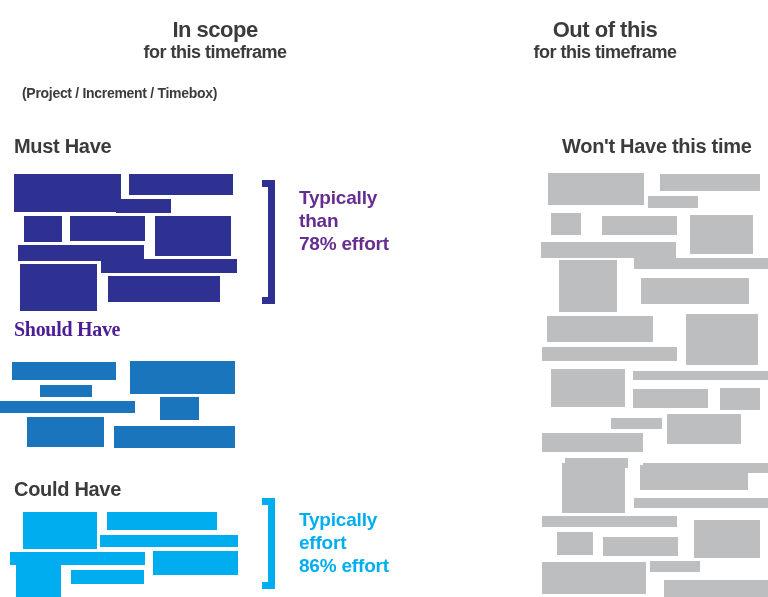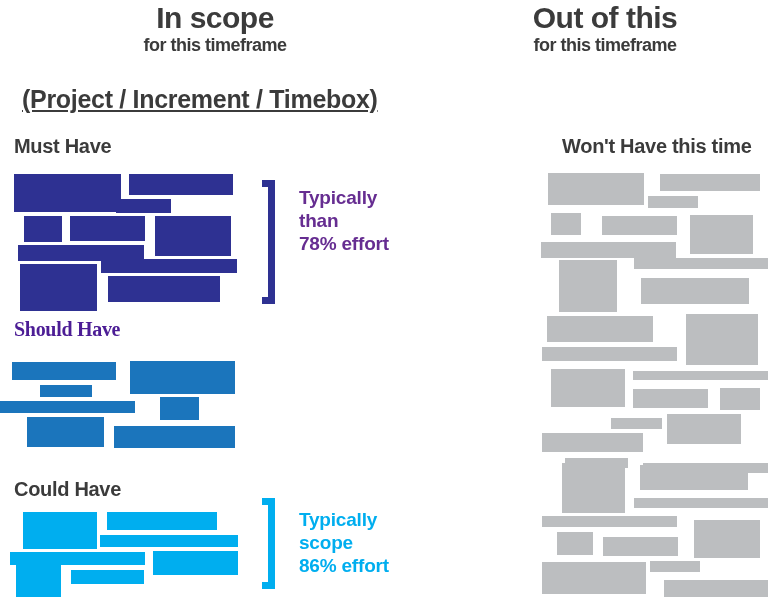--- a/index.html
+++ b/index.html
@@ -15,30 +15,30 @@
 
   
   .col-head{
     position:absolute;
     text-align:center;
     color:#3b3b3b;
     line-height:1.06;
     font-weight:700;
     letter-spacing:-0.5px;
   }
-  .col-head .big{display:block;font-size:30px;}
+  .col-head .big{display:block;font-size:22px;margin-top:16px;}
   .col-head .sub{display:block;font-size:18px;margin-top:2px;}
 
   #head-inscope{left:40px;top:2px;width:350px;}
   #head-outscope{left:455px;top:2px;width:300px;}
 
   #scope-note{
     position:absolute;left:22px;top:85px;
-    font-size:25px;font-weight:700;color:#3b3b3b;
-    letter-spacing:-0.3px;white-space:nowrap;text-decoration:underline;
+    font-size:14px;font-weight:700;color:#3b3b3b;
+    letter-spacing:-0.3px;white-space:nowrap;
   }
 
   .cat-label{
     position:absolute;
     font-size:20px;font-weight:700;color:#3b3b3b;
     letter-spacing:-0.3px;white-space:nowrap;
   }
   #lbl-must{left:14px;top:135px;text-align:right;}
   #lbl-should{left:14px;top:318px;}
   #lbl-could{left:14px;top:478px;}
@@ -163,17 +163,17 @@
   </div>
 
   <div class="bracket" id="bracket-could" style="left:262px;top:498px;height:91px;width:13px;">
     <div class="top" style="background: rgb(0, 174, 239);"></div>
     <div class="vert" style="background: rgb(0, 174, 239);"></div>
     <div class="bot" style="background: rgb(0, 174, 239);"></div>
   </div>
 
   <div class="callout" id="callout-could" style="left: 299px; top: 508px; color: rgb(0, 174, 239);">
     <span>Typically</span>
-    <span>scope</span>
+    <span>effort</span>
     <span>86% effort</span>
   </div>
 
 </div>
 
 </body></html>

